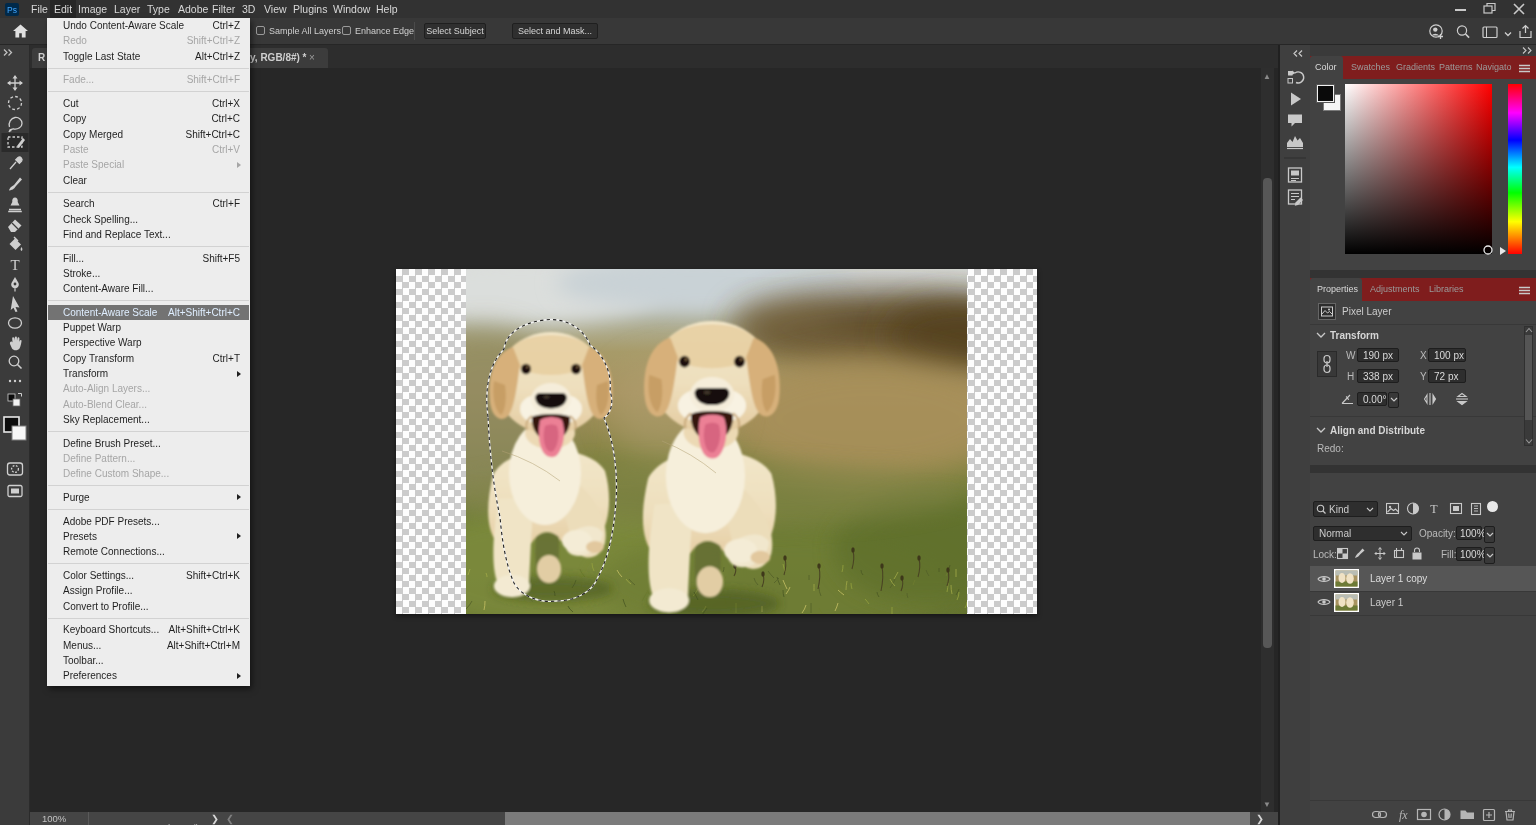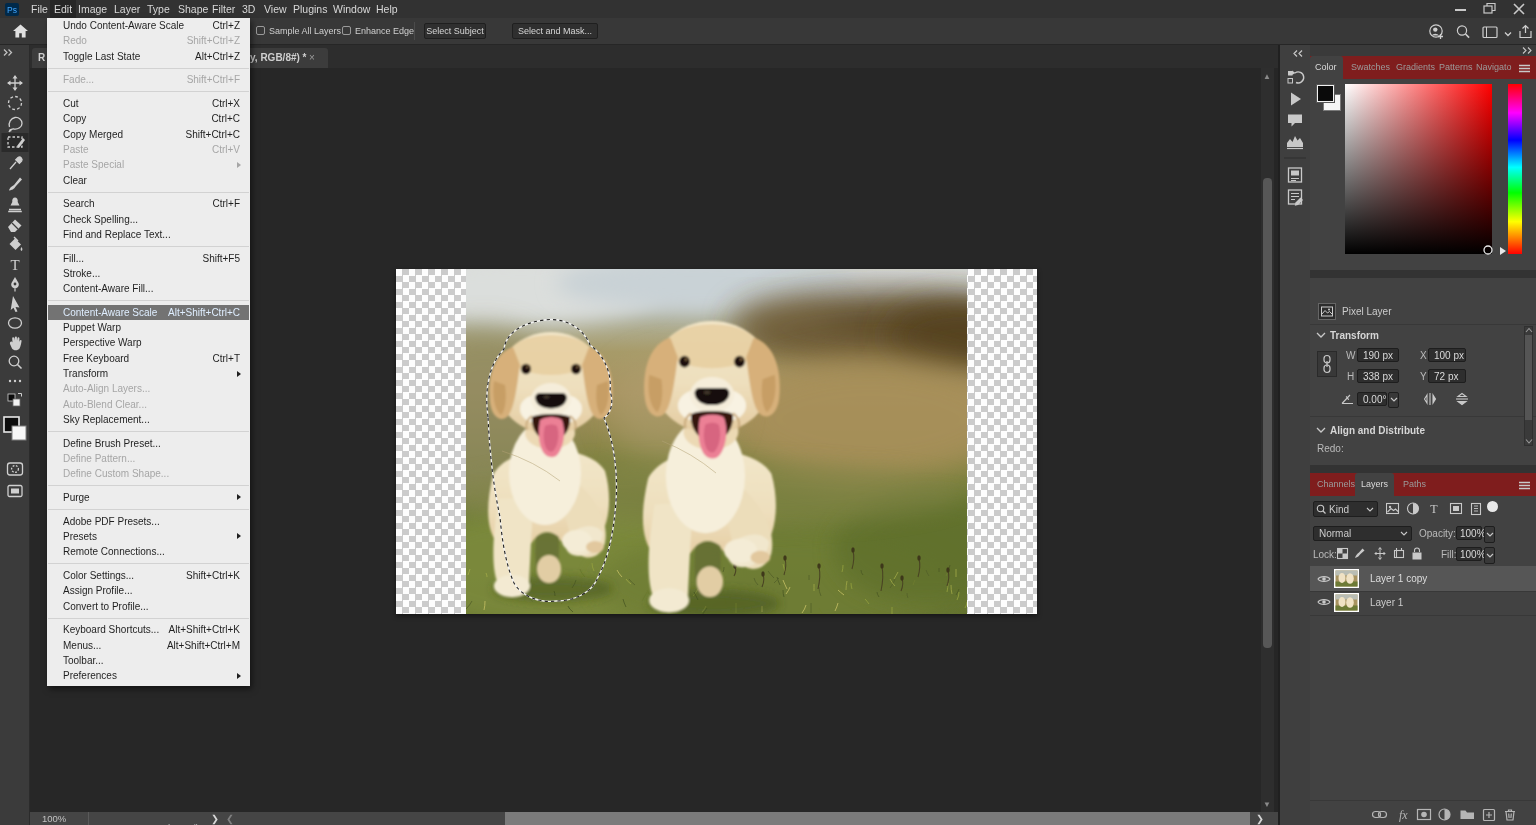--- a/index.html
+++ b/index.html
@@ -295,21 +295,21 @@
   <div class="abs" id="menubar">
     <svg class="abs" style="left:5px;top:3px" width="14" height="13">
       <rect width="14" height="13" rx="2" fill="#00294a"></rect>
       <text x="7" y="10" font-size="8.5" fill="#41a6ff" text-anchor="middle" font-family="Liberation Sans">Ps</text>
     </svg>
     <span class="mi" style="left:31px">File</span>
     <span class="mi" style="left:50px;top:0;background:#262626;padding:3px 4px;height:18px">Edit</span>
     <span class="mi" style="left:78px">Image</span>
     <span class="mi" style="left:114px">Layer</span>
     <span class="mi" style="left:147px">Type</span>
-    <span class="mi" style="left:178px">Shape</span>
+    <span class="mi" style="left:178px">Adobe</span>
     <span class="mi" style="left:212px">Filter</span>
     <span class="mi" style="left:242px">3D</span>
     <span class="mi" style="left:264px">View</span>
     <span class="mi" style="left:293px">Plugins</span>
     <span class="mi" style="left:333px">Window</span>
     <span class="mi" style="left:376px">Help</span>
     <svg class="abs" style="left:1448px;top:0" width="88" height="19">
       <g stroke="#c9c9c9" fill="none">
         <path d="M7,10 h11" stroke-width="2"></path>
         <rect x="36" y="6" width="8" height="7" stroke-width="1.2"></rect>
@@ -506,20 +506,29 @@
     <div class="abs" style="left:7px;top:40px;width:17px;height:17px;background:#0a0a0a;border:1px solid #f0f0f0;outline:1px solid #555"></div>
     <div class="abs" style="left:35px;top:39px;width:147px;height:170px;background:linear-gradient(to bottom, rgba(0,0,0,0) 0%, #000 100%),linear-gradient(to right, #fff 0%, #f00 100%);"></div>
     <svg class="abs" style="left:172px;top:199px" width="14" height="12">
         <circle cx="6" cy="6" r="4" fill="none" stroke="#e8e8e8" stroke-width="1.3"></circle>
       </svg>
     <div class="abs" style="left:198px;top:39px;width:14px;height:170px;background:linear-gradient(to bottom,#f00 0%,#f0f 17%,#00f 33%,#0ff 49%,#0f0 64%,#ff0 81%,#f80 90%,#f00 100%);"></div>
     <svg class="abs" style="left:189px;top:201px" width="8" height="10">
         <path d="M1,1 L7,5 L1,9 Z" fill="#e8e8e8"></path>
       </svg>
     <div class="abs" style="left:0;top:225px;width:226px;height:8px;background:#333333"></div>
+    <div class="ptabrow" style="top:233px">
+        <span class="ptabon" style="left:0;width:52px"></span>
+        <span class="ptab on" style="left:7px">Properties</span>
+        <span class="ptab" style="left:60px">Adjustments</span>
+        <span class="ptab" style="left:119px">Libraries</span>
+        <svg class="hamb" style="top:8px" width="13" height="9">
+          <path d="M1,1.5 h11 M1,4.5 h11 M1,7.5 h11" stroke="#c9c9c9" stroke-width="1.3"></path>
+        </svg>
+      </div>
     <svg class="abs" style="left:8px;top:258px" width="18" height="17">
         <rect x="0.5" y="0.5" width="17" height="16" fill="#2c2c2c" stroke="#666"></rect>
         <rect x="3.5" y="4" width="11" height="9" fill="none" stroke="#ccc" stroke-width="1"></rect>
         <path d="M4,11 l3,-3.5 l2.5,2.5 l2,-1.5 l2.5,2.5" stroke="#ccc" fill="none" stroke-width="1"></path>
         <circle cx="11" cy="6.5" r="1" fill="#ccc"></circle>
       </svg>
     <span class="abs" style="left:32px;top:261px;font-size:10px;color:#cccccc">Pixel Layer</span>
     <div class="abs" style="left:0;top:279px;width:226px;height:1px;background:#383838"></div>
     <svg class="abs" style="left:6px;top:286px" width="10" height="8">
         <path d="M1,2 l4,4 l4,-4" stroke="#c9c9c9" fill="none" stroke-width="1.3"></path>
@@ -569,29 +578,20 @@
     <span class="abs" style="left:7px;top:398px;font-size:10px;color:#bbb">Redo:</span>
     <div class="abs" style="left:214px;top:281px;width:9px;height:120px;background:#3a3a3a;border:1px solid #303030"></div>
     <div class="abs" style="left:215px;top:290px;width:7px;height:85px;background:#555"></div>
     <svg class="abs" style="left:215px;top:282px" width="8" height="7">
         <path d="M1,5 l3,-3.5 l3,3.5" stroke="#999" fill="none" stroke-width="1.1"></path>
       </svg>
     <svg class="abs" style="left:215px;top:393px" width="8" height="7">
         <path d="M1,1.5 l3,3.5 l3,-3.5" stroke="#999" fill="none" stroke-width="1.1"></path>
       </svg>
     <div class="abs" style="left:0;top:420px;width:226px;height:8px;background:#333333"></div>
-    <div class="ptabrow" style="top:428px">
-        <span class="ptab" style="left:7px">Channels</span>
-        <span class="ptabon" style="left:45px;width:39px"></span>
-        <span class="ptab on" style="left:51px">Layers</span>
-        <span class="ptab" style="left:93px">Paths</span>
-        <svg class="hamb" style="top:8px" width="13" height="9">
-          <path d="M1,1.5 h11 M1,4.5 h11 M1,7.5 h11" stroke="#c9c9c9" stroke-width="1.3"></path>
-        </svg>
-      </div>
     <div class="abs" style="left:3px;top:456px;width:65px;height:16px;background:#2e2e2e;border:1px solid #1e1e1e;border-radius:2px"></div>
     <svg class="abs" style="left:6px;top:459px" width="11" height="11">
         <circle cx="4.5" cy="4.5" r="3.2" stroke="#c9c9c9" fill="none" stroke-width="1.1"></circle>
         <path d="M7,7 l2.5,2.5" stroke="#c9c9c9" stroke-width="1.2"></path>
       </svg>
     <span class="abs" style="left:19px;top:459px;font-size:10px;color:#ccc">Kind</span>
     <svg class="abs" style="left:56px;top:462px" width="9" height="6">
         <path d="M1,1 l3,3 l3,-3" stroke="#c9c9c9" fill="none" stroke-width="1.1"></path>
       </svg>
     <svg class="abs" style="left:76px;top:457px" width="110" height="14">
@@ -777,21 +777,21 @@
         <span class="lb">Content-Aware Scale</span>
         <span class="sc">Alt+Shift+Ctrl+C</span>
       </div>
     <div class="mitem" style="top:302.1px">
         <span class="lb">Puppet Warp</span>
       </div>
     <div class="mitem" style="top:317.4px">
         <span class="lb">Perspective Warp</span>
       </div>
     <div class="mitem" style="top:332.7px">
-        <span class="lb">Free Keyboard</span>
+        <span class="lb">Copy Transform</span>
         <span class="sc">Ctrl+T</span>
       </div>
     <div class="mitem" style="top:348.0px">
         <span class="lb">Transform</span>
         <span class="marr"></span>
       </div>
     <div class="mitem dis" style="top:363.3px">
         <span class="lb">Auto-Align Layers...</span>
       </div>
     <div class="mitem dis" style="top:378.6px">

